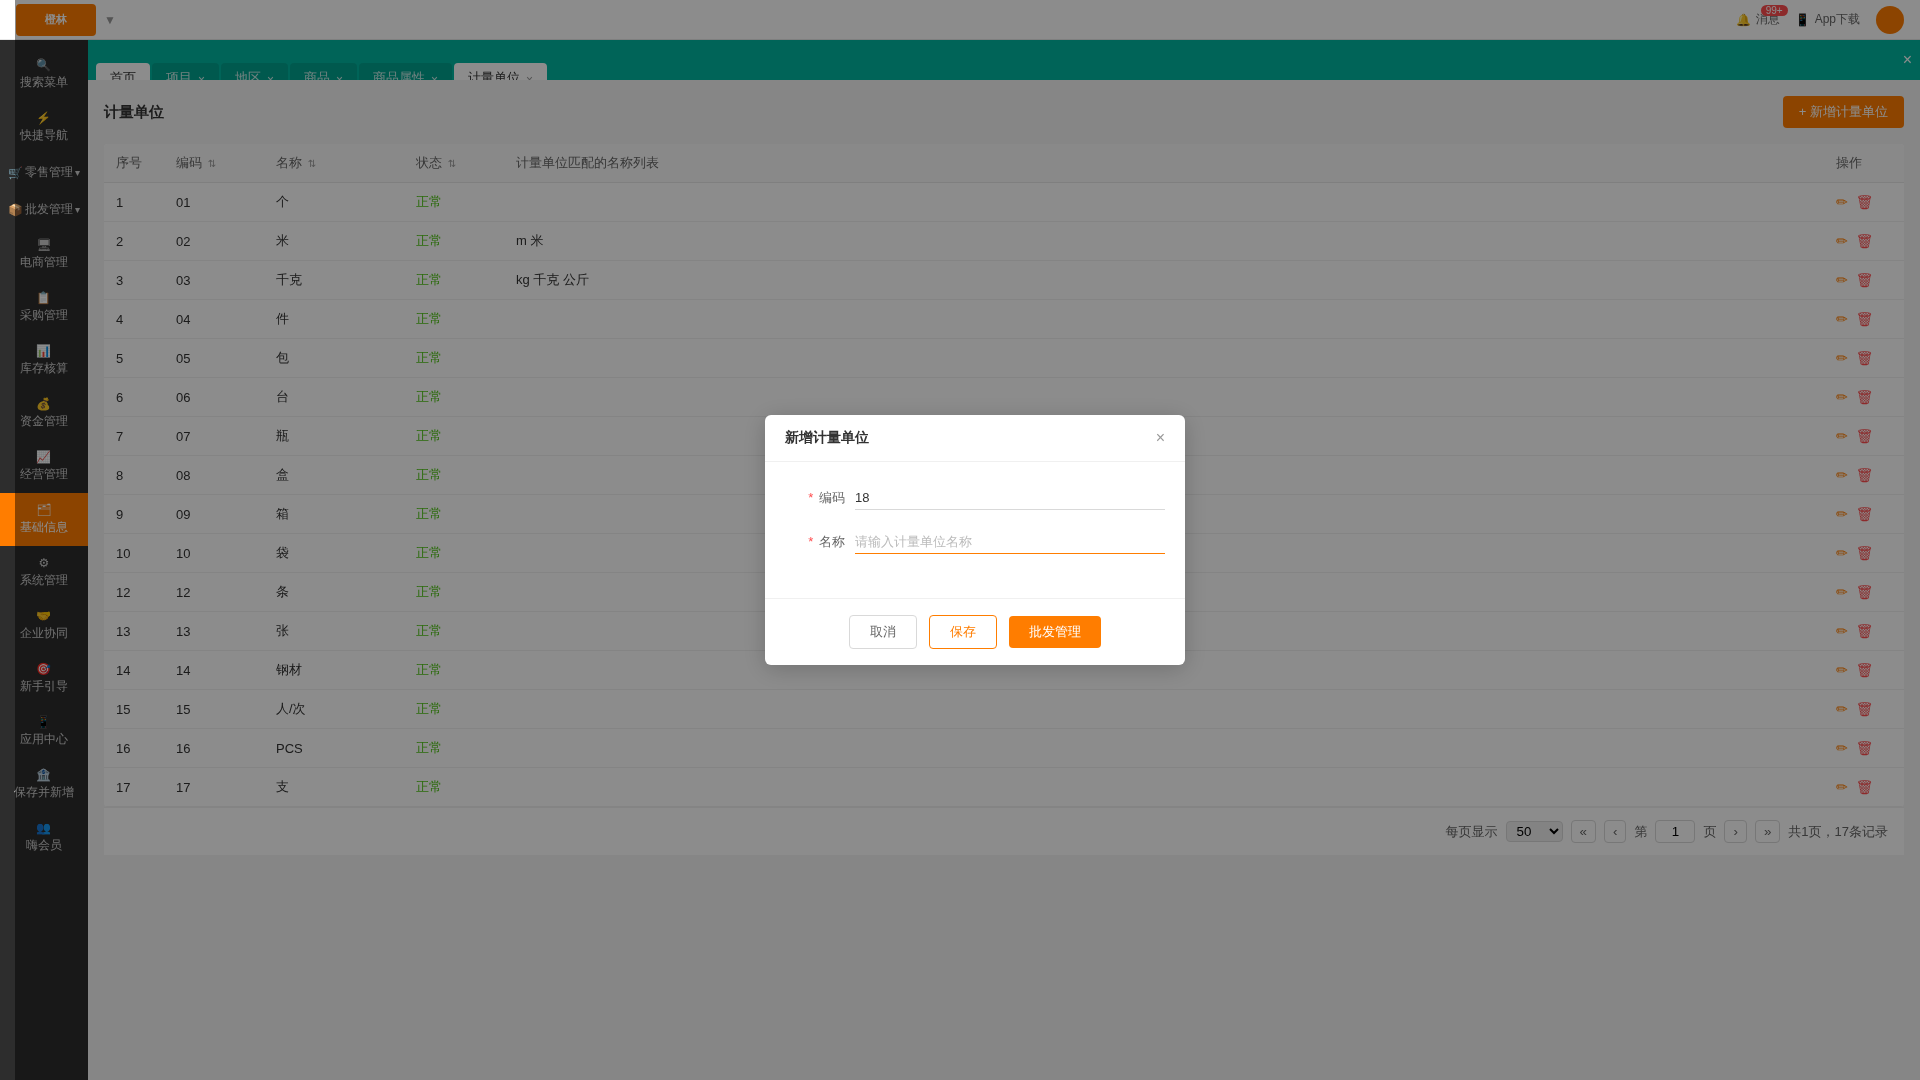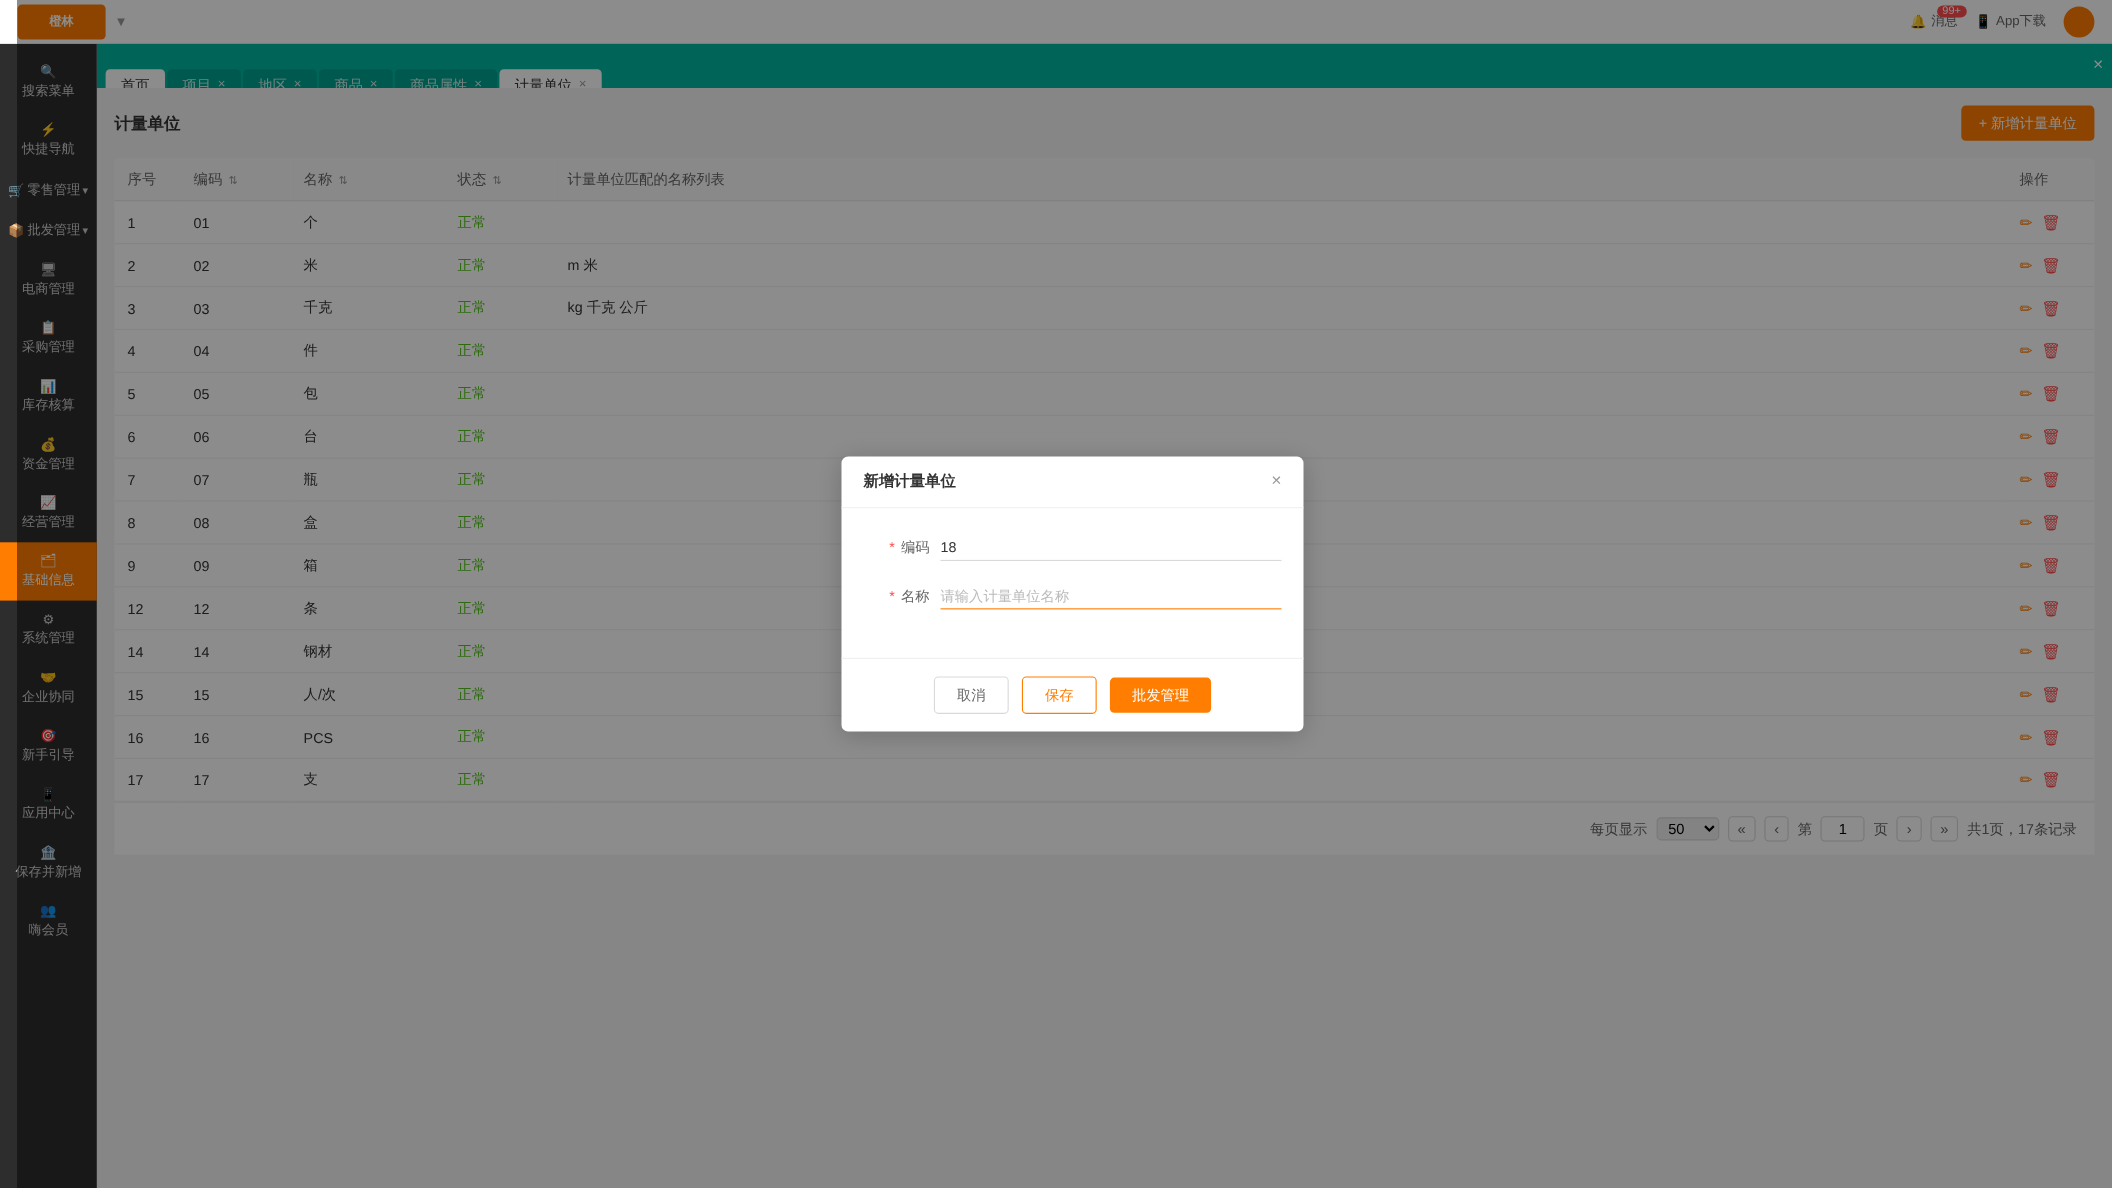--- a/index.html
+++ b/index.html
@@ -22,21 +22,21 @@
     
     .sidebar { width: 88px; background: #2d2d2d; display: flex; flex-direction: column; padding-top: 8px; flex-shrink: 0; }
     .sidebar-section { display: flex; flex-direction: column; align-items: center; justify-content: center; padding: 10px 4px; cursor: pointer; color: #ccc; font-size: 12px; gap: 2px; width: 100%; }
     .sidebar-section.active { color: #fff; background: #ff7d00; }
 
     
     .content-area { flex: 1; display: flex; flex-direction: column; overflow: hidden; }
 
     
     .tab-bar { height: 40px; background: #00b6a0; display: flex; align-items: center; padding: 0 8px; gap: 2px; flex-shrink: 0; }
-    .tab { display: flex; align-items: flex-start; gap: 6px; padding: 6px 14px; border-radius: 4px 4px 0 0; cursor: pointer; font-size: 13px; color: rgba(255,255,255,0.8); background: rgba(0,0,0,0.1); margin-top: 36px; }
+    .tab { display: flex; align-items: flex-end; gap: 6px; padding: 6px 14px; border-radius: 4px 4px 0 0; cursor: pointer; font-size: 13px; color: rgba(255,255,255,0.8); background: rgba(0,0,0,0.1); margin-top: 36px; }
     .tab.active { background: #fff; color: #333; }
     .tab .tab-close { color: rgba(255,255,255,0.8); font-size: 12px; cursor: pointer; }
     .tab.active .tab-close { color: #999; }
     .tab-bar-close { margin-left: auto; color: #fff; cursor: pointer; font-size: 16px; }
 
     
     .page-content { flex: 1; overflow: auto; padding: 16px; background: #f5f5f5; }
 
     
     .page-header { display: flex; align-items: center; justify-content: space-between; margin-bottom: 16px; }
@@ -342,23 +342,49 @@
     <td><span class="status-normal">正常</span></td>
     <td></td>
     <td>
       <div class="action-btns">
         <span class="action-edit">✏</span>
         <span class="action-delete">🗑</span>
       </div>
     </td>
   </tr>
               <tr>
+    <td>10</td>
+    <td>10</td>
+    <td>袋</td>
+    <td><span class="status-normal">正常</span></td>
+    <td></td>
+    <td>
+      <div class="action-btns">
+        <span class="action-edit">✏</span>
+        <span class="action-delete">🗑</span>
+      </div>
+    </td>
+  </tr>
+              <tr>
     <td>12</td>
     <td>12</td>
     <td>条</td>
+    <td><span class="status-normal">正常</span></td>
+    <td></td>
+    <td>
+      <div class="action-btns">
+        <span class="action-edit">✏</span>
+        <span class="action-delete">🗑</span>
+      </div>
+    </td>
+  </tr>
+              <tr>
+    <td>13</td>
+    <td>13</td>
+    <td>张</td>
     <td><span class="status-normal">正常</span></td>
     <td></td>
     <td>
       <div class="action-btns">
         <span class="action-edit">✏</span>
         <span class="action-delete">🗑</span>
       </div>
     </td>
   </tr>
               <tr>

